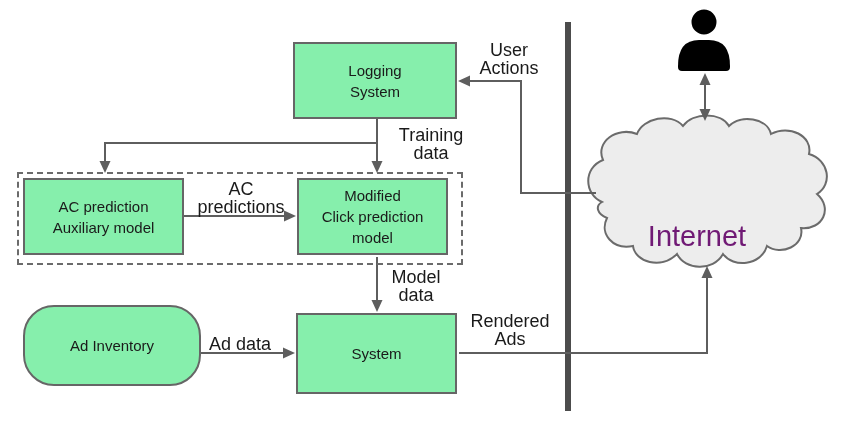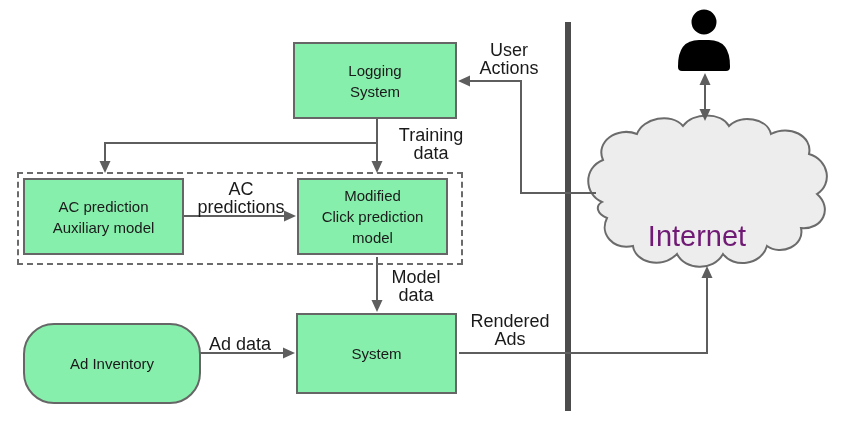--- a/index.html
+++ b/index.html
@@ -13,21 +13,21 @@
     display:flex; flex-direction:column; align-items:center; justify-content:center;
     font-size:15px; line-height:21px; text-align:center; box-sizing:border-box;
   }
   .dashed-group{
     position:absolute; border:2px dashed #6b6b6b; background:transparent; box-sizing:border-box;
   }
   .box-logging   {left:293px; top:42px;  width:164px; height:77px;}
   .group-models  {left:17px;  top:172px; width:446px; height:93px;}
   .box-ac        {left:23px;  top:178px; width:161px; height:77px;}
   .box-click     {left:297px; top:178px; width:151px; height:77px;}
-  .box-inventory {left:23px;  top:323px; width:178px; height:81px;border-radius:31px;}
+  .box-inventory {left:23px;  top:305px; width:178px; height:81px;border-radius:31px;}
   .box-serving   {left:296px; top:313px; width:161px; height:81px;}
   .edge-label{
     position:absolute; font-size:18px; line-height:18px; text-align:center; white-space:nowrap;
   }
   .lbl-user-actions {left:459px; top:41px;  width:100px;}
   .lbl-training     {left:379px; top:126px; width:80px;padding-left:12px;}
   .lbl-ac-pred      {left:191px; top:180px; width:100px;}
   .lbl-model        {left:376px; top:268px; width:80px;}
   .lbl-ad-data      {left:196px; top:335px; width:88px;}
   .lbl-rendered     {left:460px; top:312px; width:100px;}

